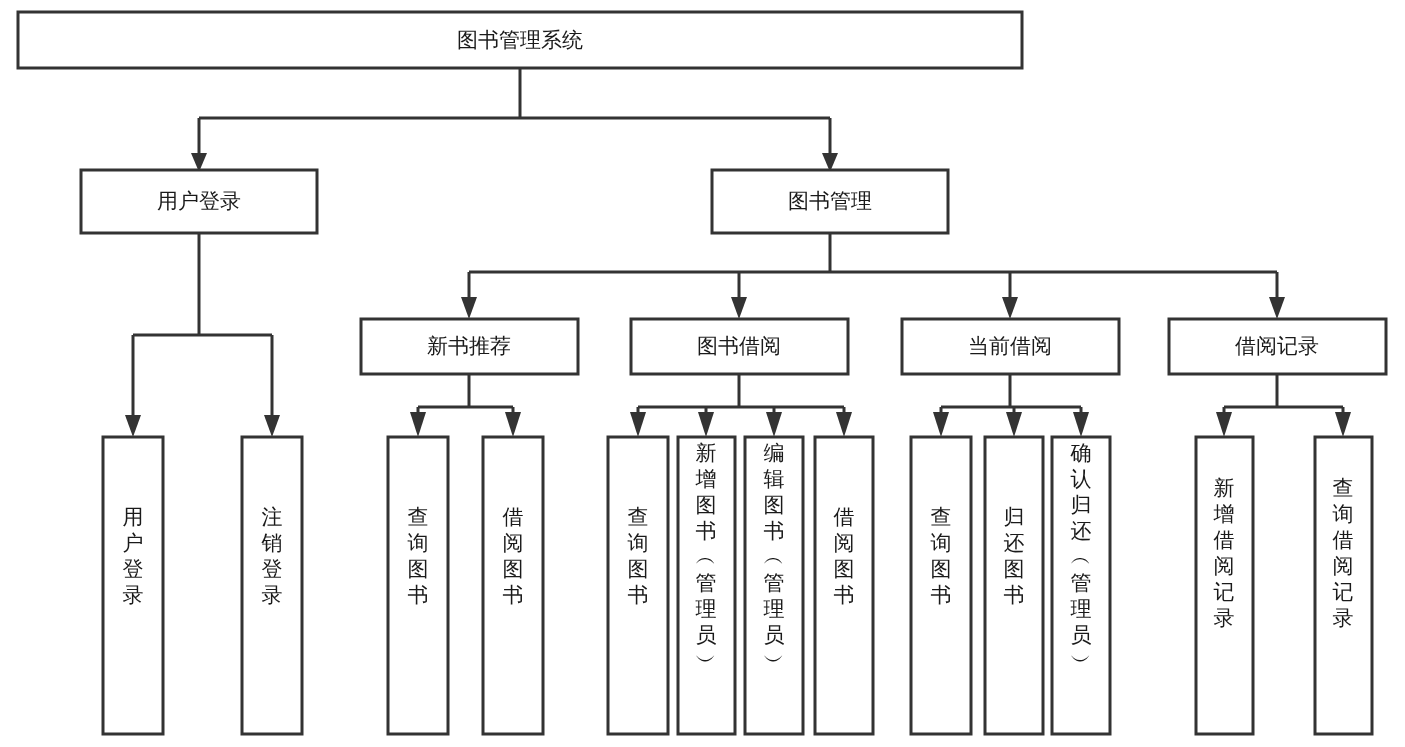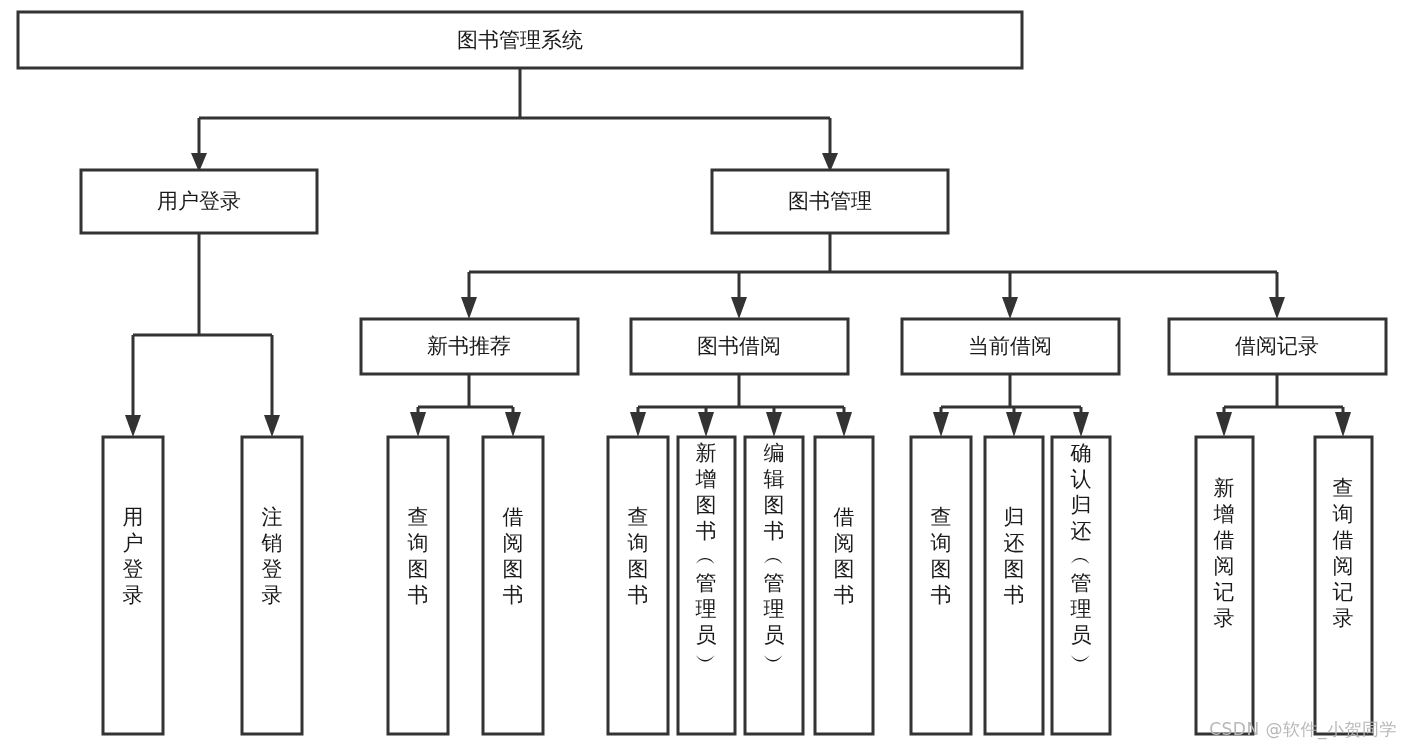--- a/index.html
+++ b/index.html
@@ -237,14 +237,13 @@
       <text class="node-label-vertical" x="1224" y="495"><tspan x="1224" dy="0">新</tspan><tspan x="1224" dy="26">增</tspan><tspan x="1224" dy="26">借</tspan><tspan x="1224" dy="26">阅</tspan><tspan x="1224" dy="26">记</tspan><tspan x="1224" dy="26">录</tspan></text>
     </g>
 
     <g>
       <rect class="node-box" x="1315" y="437" width="57" height="297"></rect>
       <text class="node-label-vertical" x="1343" y="495"><tspan x="1343" dy="0">查</tspan><tspan x="1343" dy="26">询</tspan><tspan x="1343" dy="26">借</tspan><tspan x="1343" dy="26">阅</tspan><tspan x="1343" dy="26">记</tspan><tspan x="1343" dy="26">录</tspan></text>
     </g>
 
   </svg>
 
-  <div class="watermark">CSDN @软件_小贺同学</div>
 </div>
 
 </body></html>

